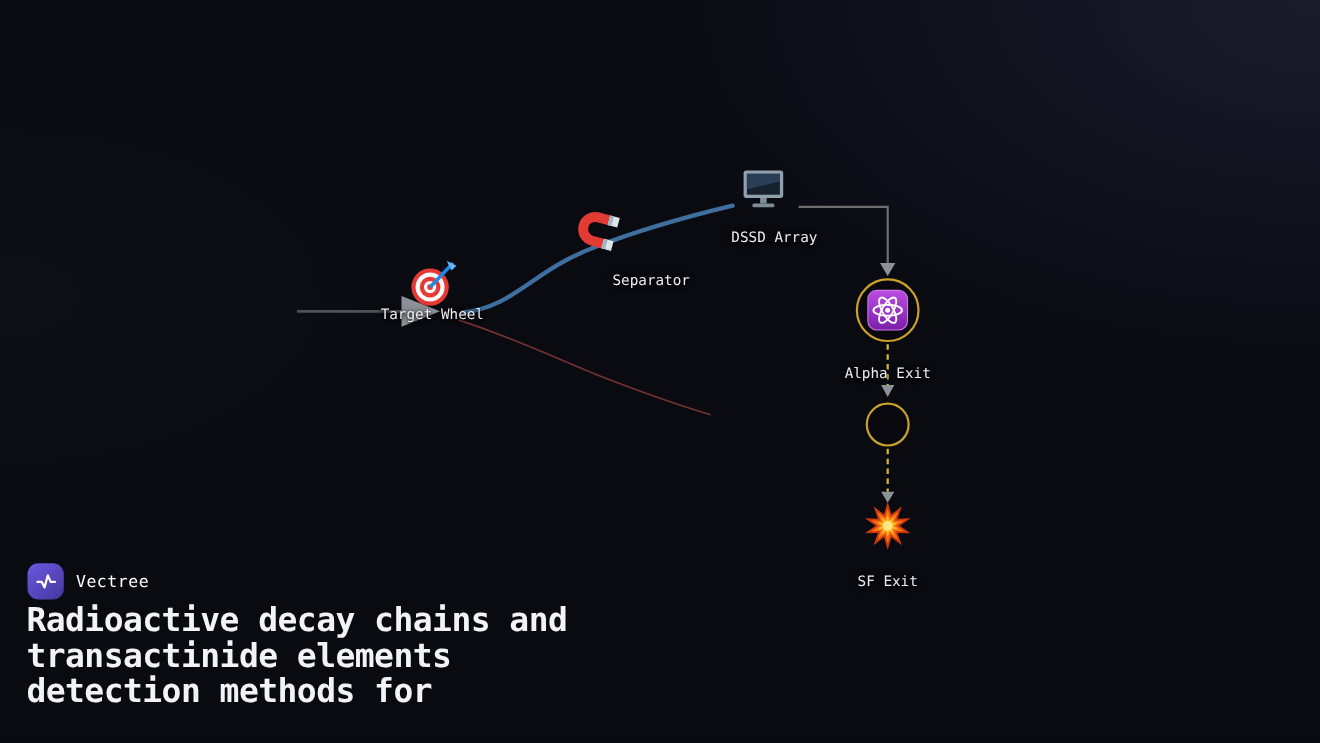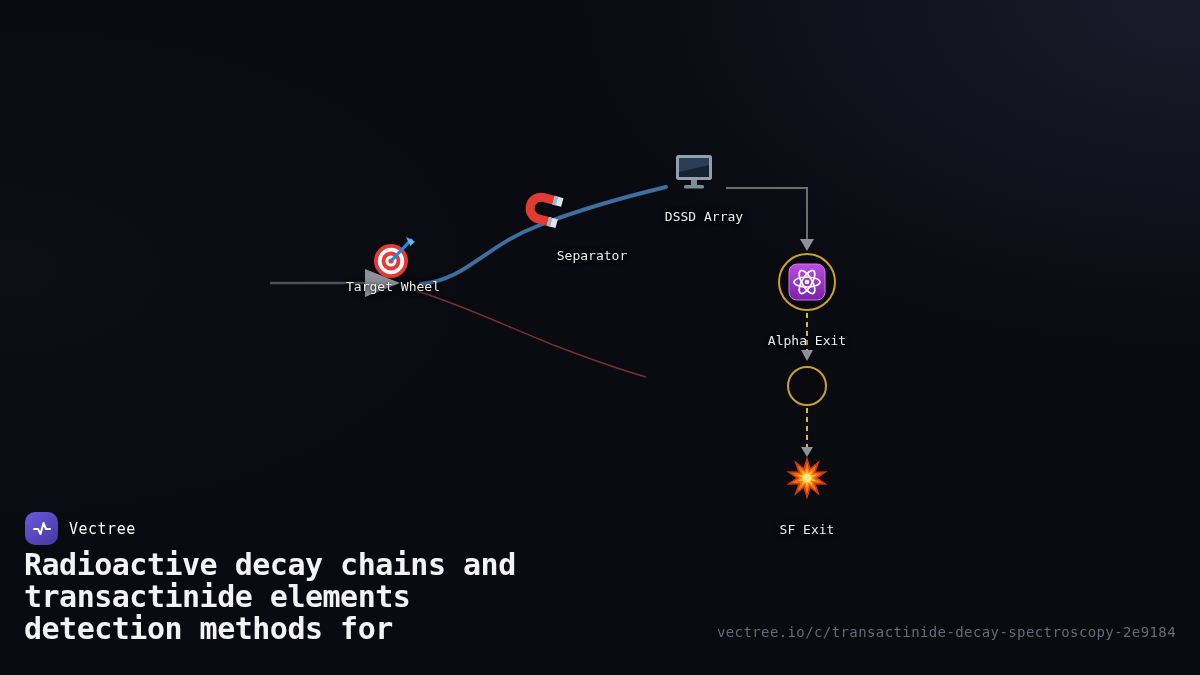--- a/index.html
+++ b/index.html
@@ -137,15 +137,14 @@
     </div>
     <div class="name">Vectree</div>
   </div>
 
   <div class="title">
     <div>Radioactive decay chains and</div>
     <div>transactinide elements</div>
     <div>detection methods for</div>
   </div>
 
-  <div class="url">vectree.io/c/transactinide-decay-spectroscopy-2e9184</div>
 
 </div>
 
 </body></html>

